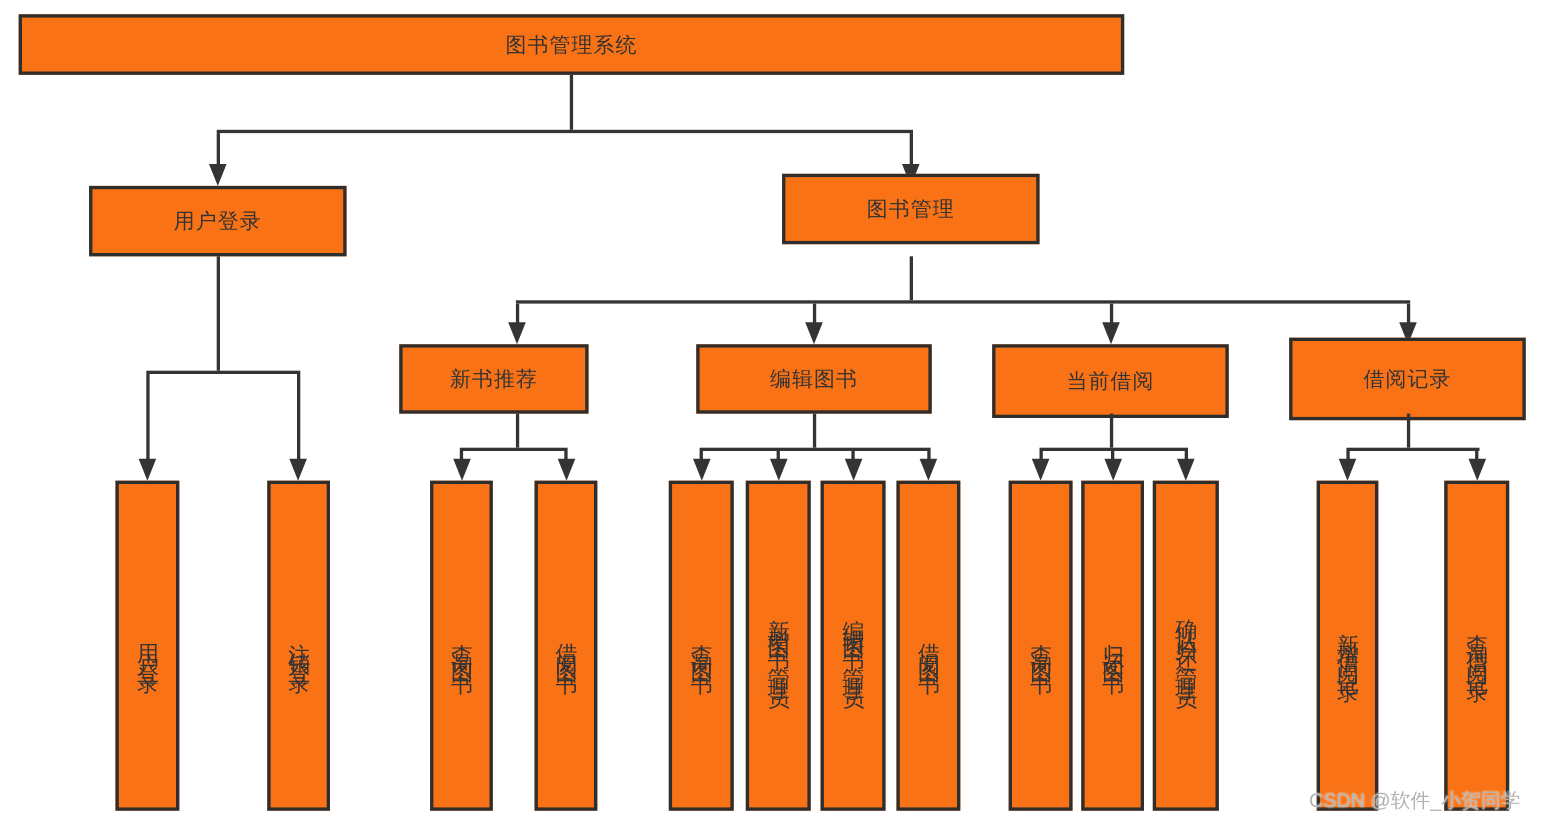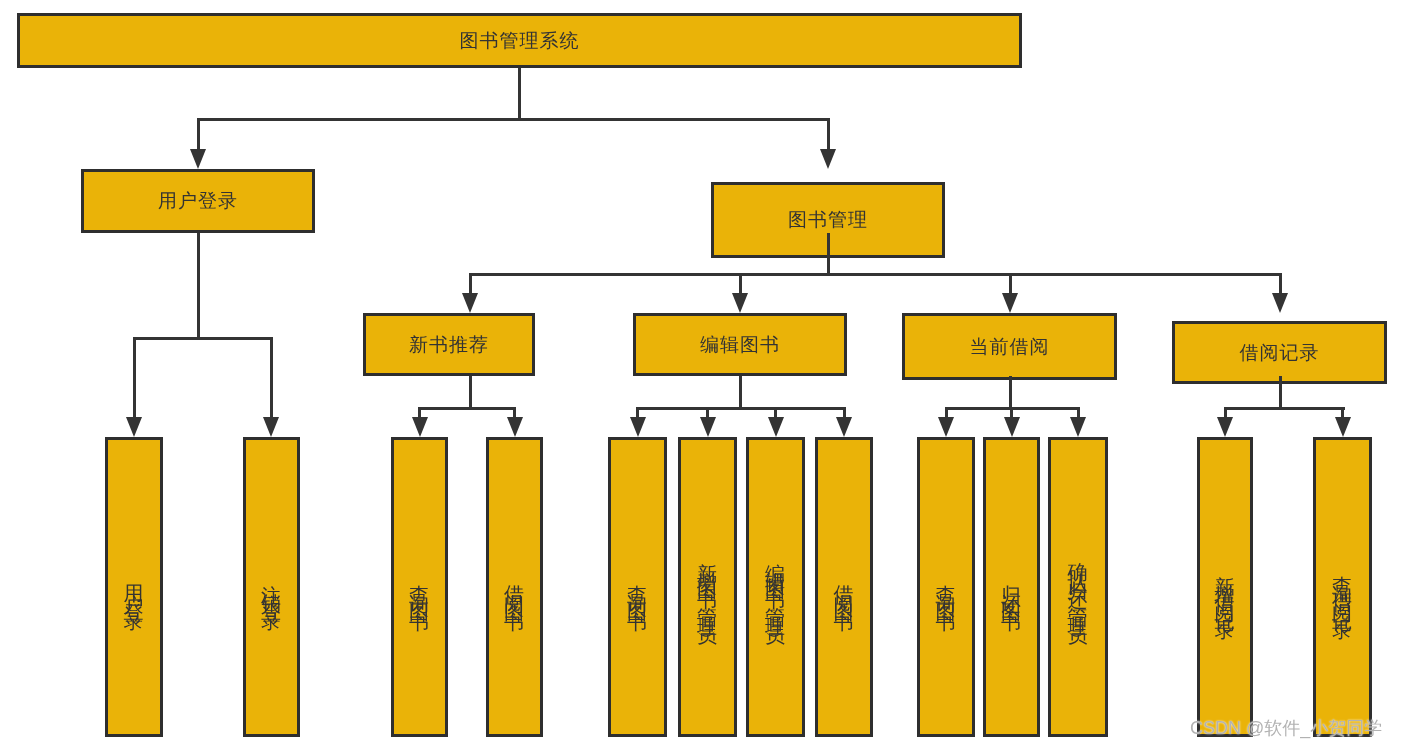--- a/index.html
+++ b/index.html
@@ -12,21 +12,21 @@
   #stage{
     position:relative;
     width:1405px;height:747px;
     background:#ffffff;
     overflow:hidden;
   }
   .box{
     position:absolute;
     box-sizing:border-box;
     border:3px solid var(--border);
-    background:#eab308;
+    background:#f97316;
     display:flex;align-items:center;justify-content:center;
     color:var(--text);
     font-size:19px;
     letter-spacing:1px;
     white-space:nowrap;
   }
   .vbox .vtext{
     writing-mode:vertical-rl;
     text-orientation:mixed;
     font-size:20px;
@@ -75,21 +75,21 @@
       <i class="dhead"></i>
   </div>
   <div class="drop" style="left:820px;top:121px;height:48px">
     <i class="dline"></i>
       <i class="dhead"></i>
   </div>
 
   <div class="box" style="left:81px;top:169px;width:234px;height:64px">
     <span>用户登录</span>
   </div>
-  <div class="box" style="left:711px;top:182px;width:234px;height:76px">
+  <div class="box" style="left:711px;top:158px;width:234px;height:64px">
     <span>图书管理</span>
   </div>
 
   <div class="vline" style="left:196.5px;top:233px;height:104px"></div>
   <div class="hline" style="left:132.5px;top:337px;width:140px"></div>
   <div class="drop" style="left:126px;top:340px;height:97px">
     <i class="dline"></i>
       <i class="dhead"></i>
   </div>
   <div class="drop" style="left:263px;top:340px;height:97px">
@@ -118,21 +118,21 @@
 
   <div class="box" style="left:363px;top:313px;width:172px;height:63px">
     <span>新书推荐</span>
   </div>
   <div class="box" style="left:633px;top:313px;width:214px;height:63px">
     <span>编辑图书</span>
   </div>
   <div class="box" style="left:902px;top:313px;width:215px;height:67px">
     <span>当前借阅</span>
   </div>
-  <div class="box" style="left:1172px;top:321px;width:215px;height:63px">
+  <div class="box" style="left:1172px;top:307px;width:215px;height:75px">
     <span>借阅记录</span>
   </div>
 
   <div class="vline" style="left:468.5px;top:376px;height:31px"></div>
   <div class="hline" style="left:418px;top:407px;width:98px"></div>
   <div class="drop" style="left:411.5px;top:410px;height:27px">
     <i class="dline"></i>
       <i class="dhead"></i>
   </div>
   <div class="drop" style="left:506.5px;top:410px;height:27px">

